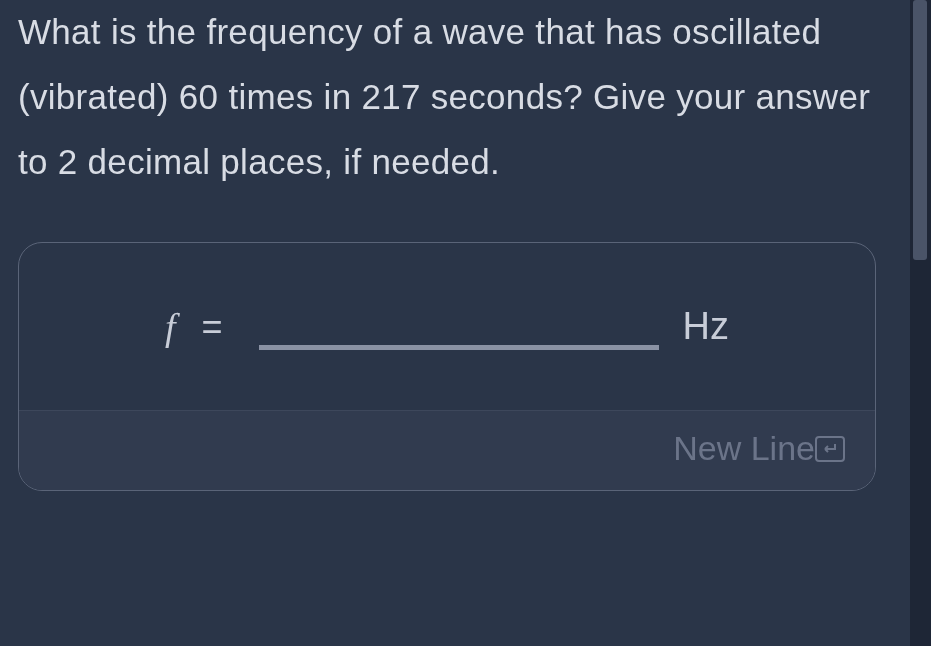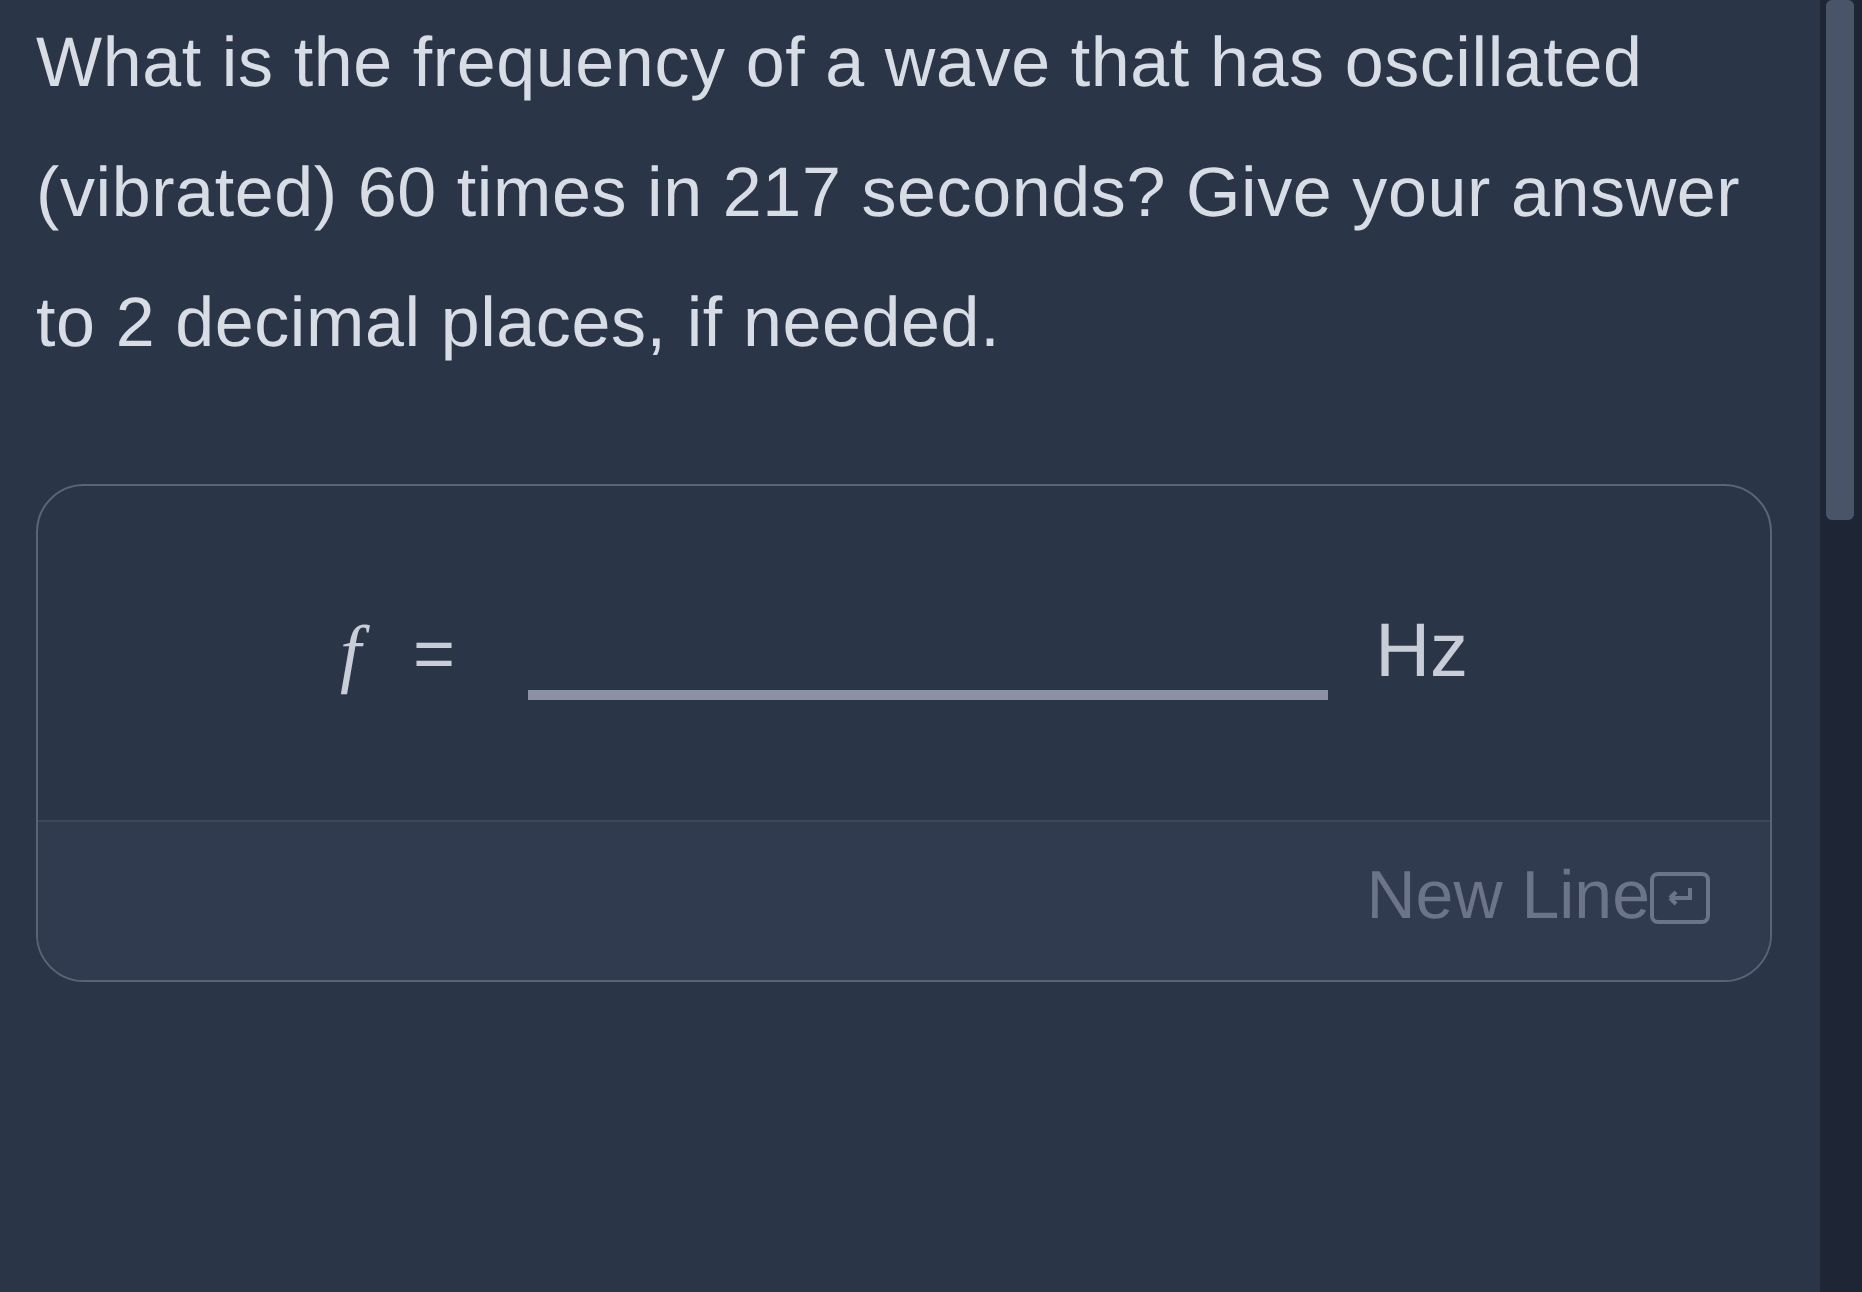--- a/index.html
+++ b/index.html
@@ -7,21 +7,21 @@
     background: #2a3548;
     width: 931px;
     height: 646px;
     font-family: -apple-system, BlinkMacSystemFont, 'Segoe UI', sans-serif;
     position: relative;
     overflow: hidden;
   }
   .content-area {
     width: 910px;
     height: 646px;
-    padding: 0 24px 0 18px;
+    padding: 0 34px 0 18px;
     position: relative;
   }
   .question-text {
     color: #d8dce4;
     font-size: 35px;
     line-height: 1.85;
     font-weight: 400;
     letter-spacing: 0.3px;
     padding-top: 0;
   }

